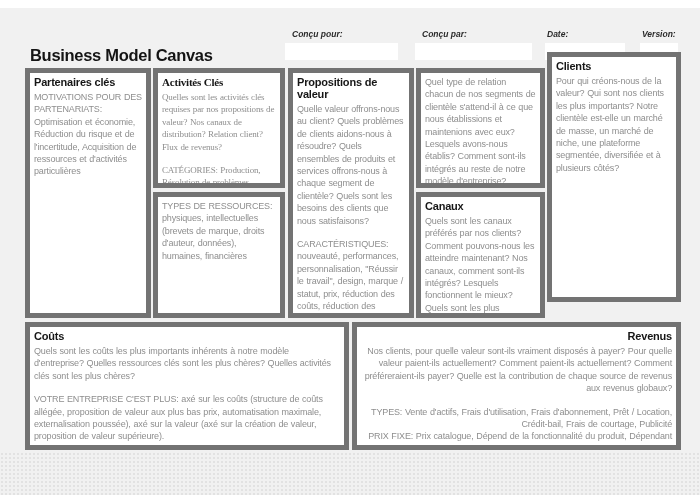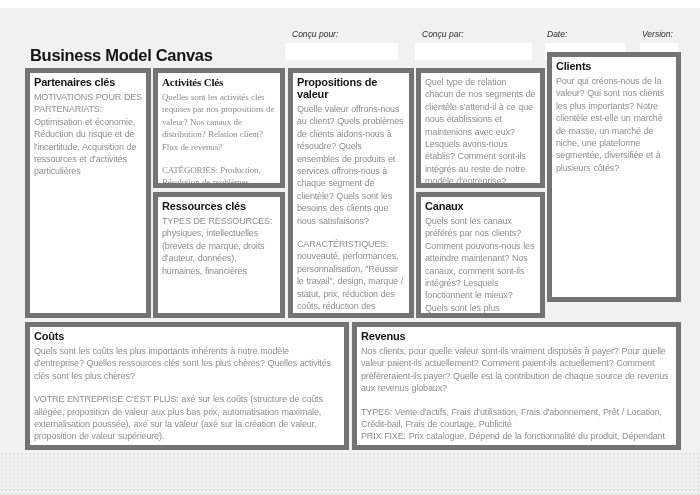--- a/index.html
+++ b/index.html
@@ -35,21 +35,21 @@
     font-weight: bold;
     color: #141414;
     letter-spacing: -0.3px;
     white-space: nowrap;
   }
   .field-label {
     position: absolute;
     top: 29px;
     font-size: 8.5px;
     font-style: italic;
-    font-weight: normal;
+    font-weight: bold;
     color: #2b2b2b;
     white-space: nowrap;
   }
   .field-input {
     position: absolute;
     top: 43px;
     height: 17px;
     background: #ffffff;
     border: none;
     outline: none;
@@ -87,21 +87,21 @@
 
   
   #box-partenaires  { left: 25px;  top: 68px;  width: 126px; height: 250px; }
   #box-activites    { left: 153px; top: 68px;  width: 132px; height: 120px; font-family: Liberation Serif, serif; }
   #box-ressources   { left: 153px; top: 192px; width: 132px; height: 126px; }
   #box-propositions { left: 288px; top: 68px;  width: 126px; height: 250px; }
   #box-relation     { left: 416px; top: 68px;  width: 129px; height: 120px; }
   #box-canaux       { left: 416px; top: 192px; width: 129px; height: 126px; }
   #box-clients      { left: 547px; top: 52px;  width: 134px; height: 250px; }
   #box-couts        { left: 25px;  top: 322px; width: 324px; height: 128px; }
-  #box-revenus      { left: 352px; top: 322px; width: 329px; height: 128px; }
+  #box-revenus      { left: 352px; top: 322px; width: 329px; height: 128px; text-align: right; }
 
   
   #lbl-pour    { left: 292px; }
   #inp-pour    { left: 285px; width: 113px; }
   #lbl-par     { left: 422px; }
   #inp-par     { left: 415px; width: 117px; }
   #lbl-date    { left: 547px; }
   #inp-date    { left: 545px; width: 80px; }
   #lbl-version { left: 642px; }
   #inp-version { left: 640px; width: 38px; }
@@ -131,21 +131,20 @@
   <p>MOTIVATIONS POUR DES PARTENARIATS: Optimisation et économie, Réduction du risque et de l'incertitude, Acquisition de ressources et d'activités particulières</p>
 </div>
 
 <div class="box" id="box-activites">
   <h2>Activités Clés</h2>
   <p>Quelles sont les activités clés requises par nos propositions de valeur? Nos canaux de distribution? Relation client? Flux de revenus?</p>
   <p>CATÉGORIES: Production, Résolution de problèmes, Plateforme / Réseau</p>
 </div>
 
 <div class="box" id="box-ressources">
-  <h2>Ressources clés</h2>
   <p>TYPES DE RESSOURCES: physiques, intellectuelles (brevets de marque, droits d'auteur, données), humaines, financières</p>
 </div>
 
 <div class="box" id="box-propositions">
   <h2>Propositions de valeur</h2>
   <p>Quelle valeur offrons-nous au client? Quels problèmes de clients aidons-nous à résoudre? Quels ensembles de produits et services offrons-nous à chaque segment de clientèle? Quels sont les besoins des clients que nous satisfaisons?</p>
   <p>CARACTÉRISTIQUES: nouveauté, performances, personnalisation, "Réussir le travail", design, marque / statut, prix, réduction des coûts, réduction des risques, accessibilité, commodité / facilité d'utilisation</p>
 </div>
 
 <div class="box" id="box-relation">

